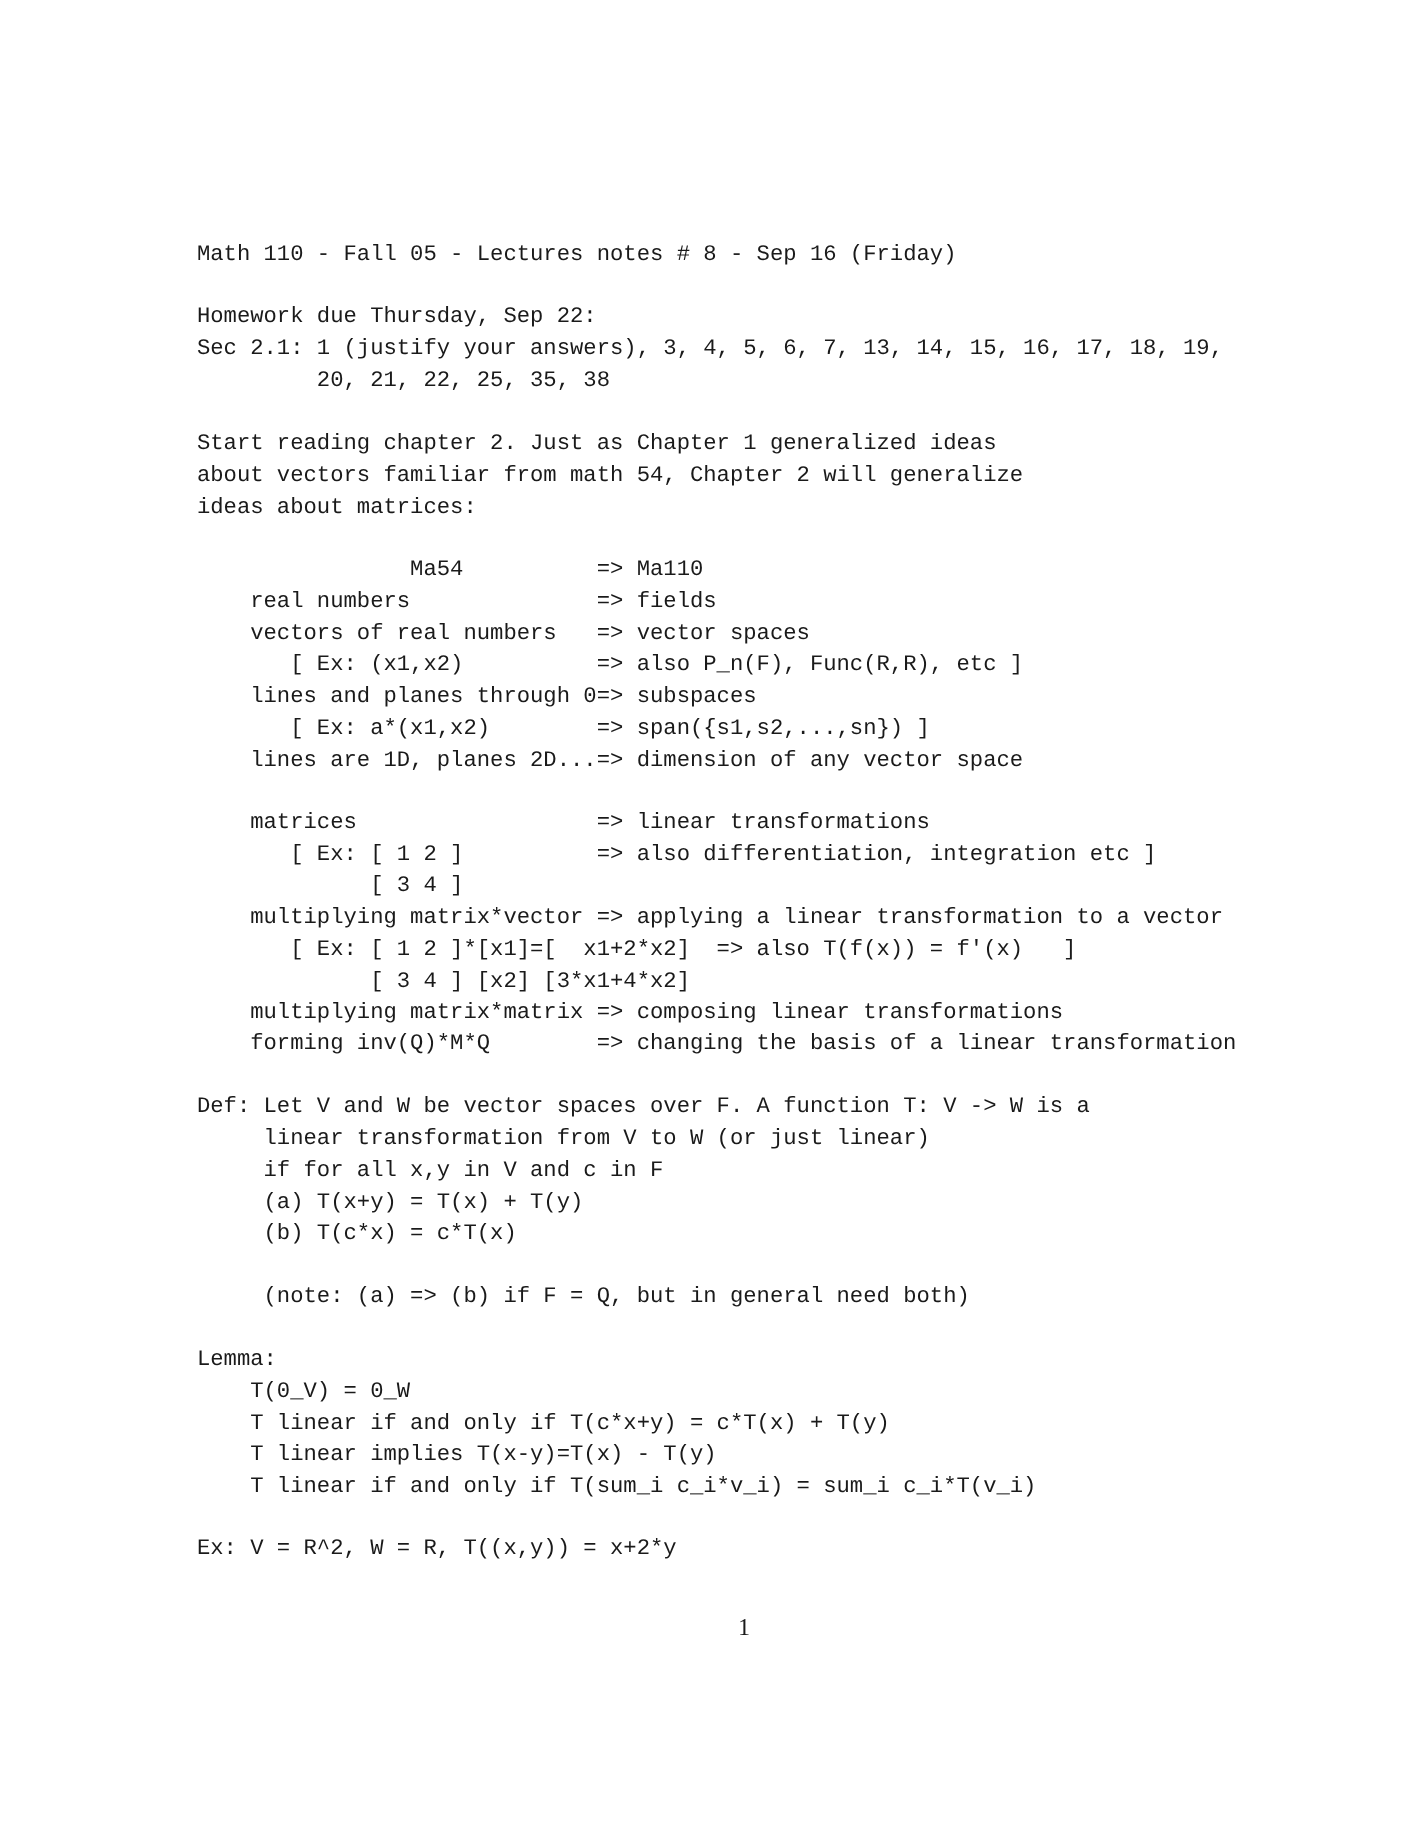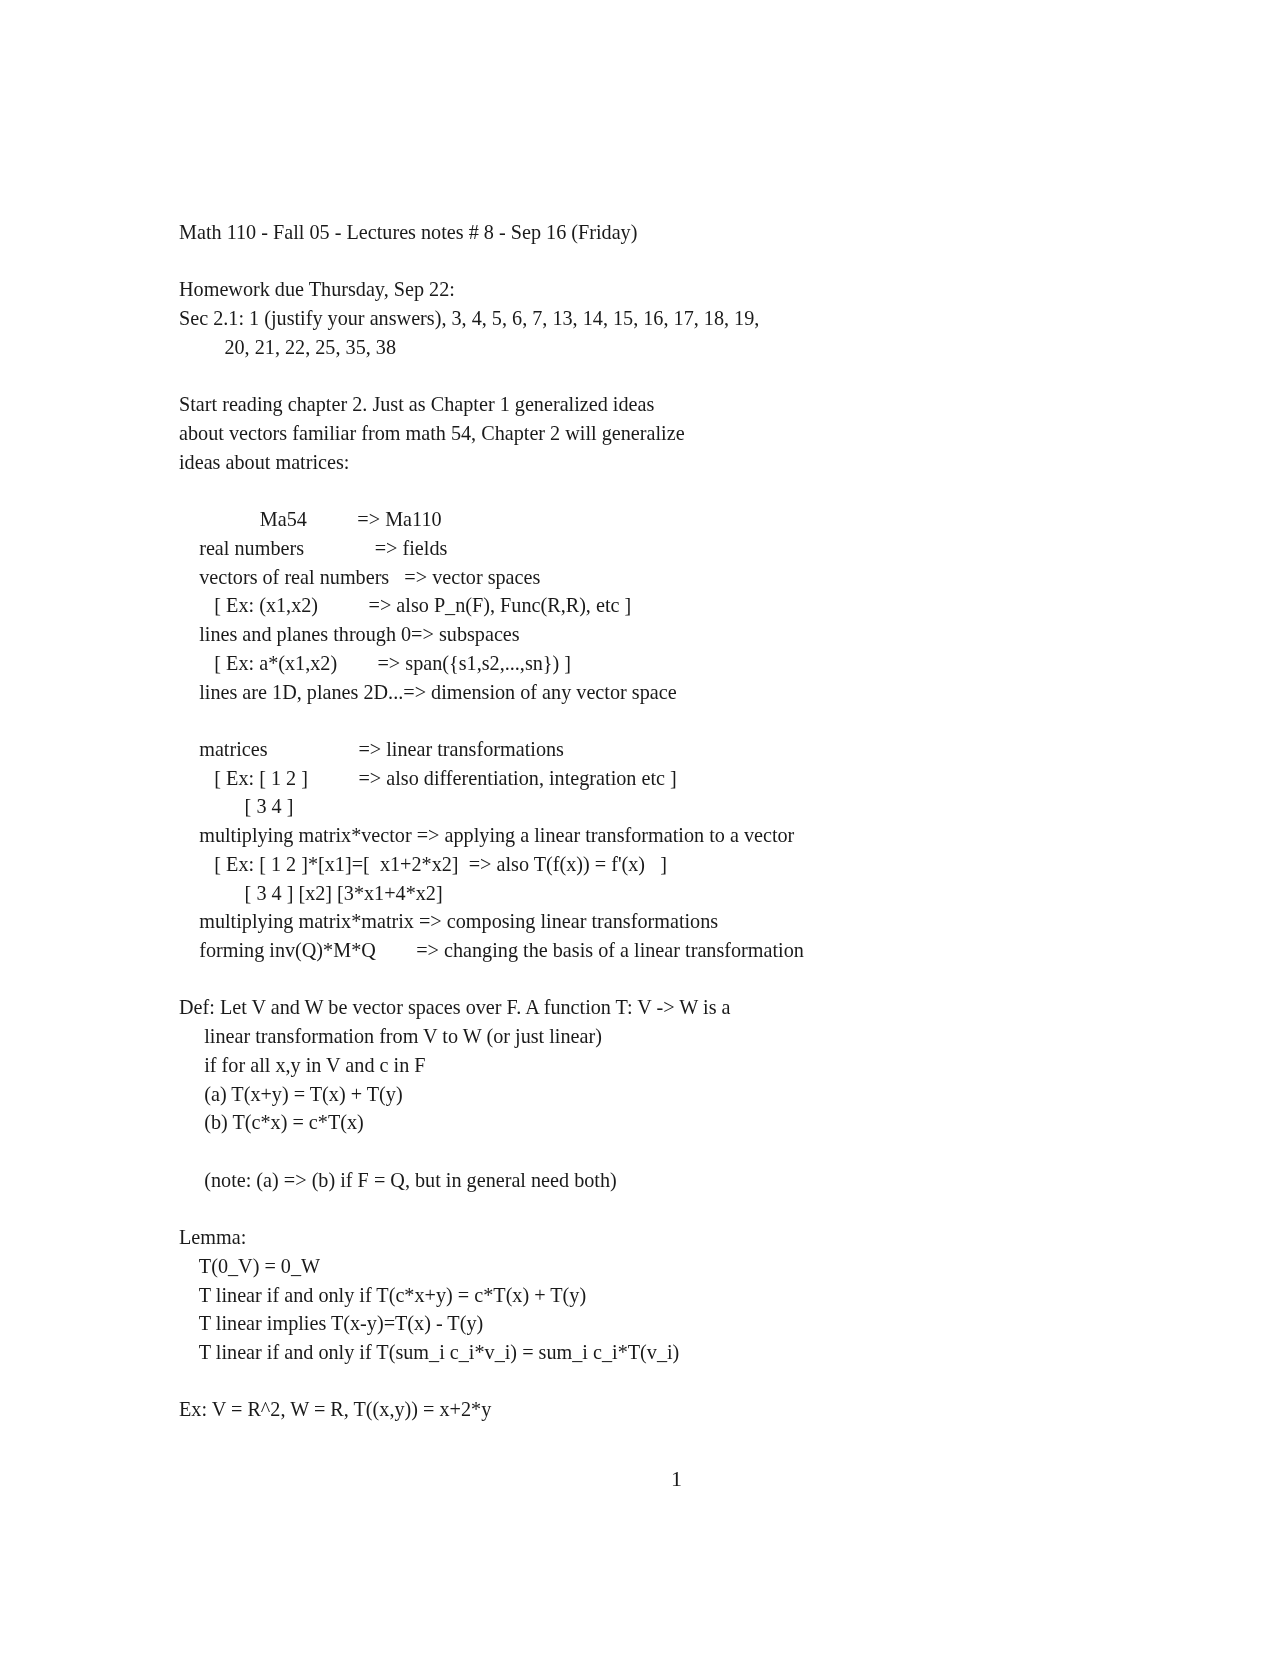--- a/index.html
+++ b/index.html
@@ -30,21 +30,20 @@
       font-family: "Liberation Mono", "DejaVu Sans Mono", monospace;
       font-size: 20.2px;
       line-height: 28.72px;
       letter-spacing: 0px;
       white-space: pre;
       color: #1a1a1a;
     }
     .line {
       display: block;
       height: 28.72px;
-      font-family: Liberation Serif, serif;
     }
     .page-number {
       position: absolute;
       left: 671px;
       top: 1466px;
       font-family: "Liberation Serif", "DejaVu Serif", serif;
       font-size: 22px;
       color: #1a1a1a;
     }
   </style>

